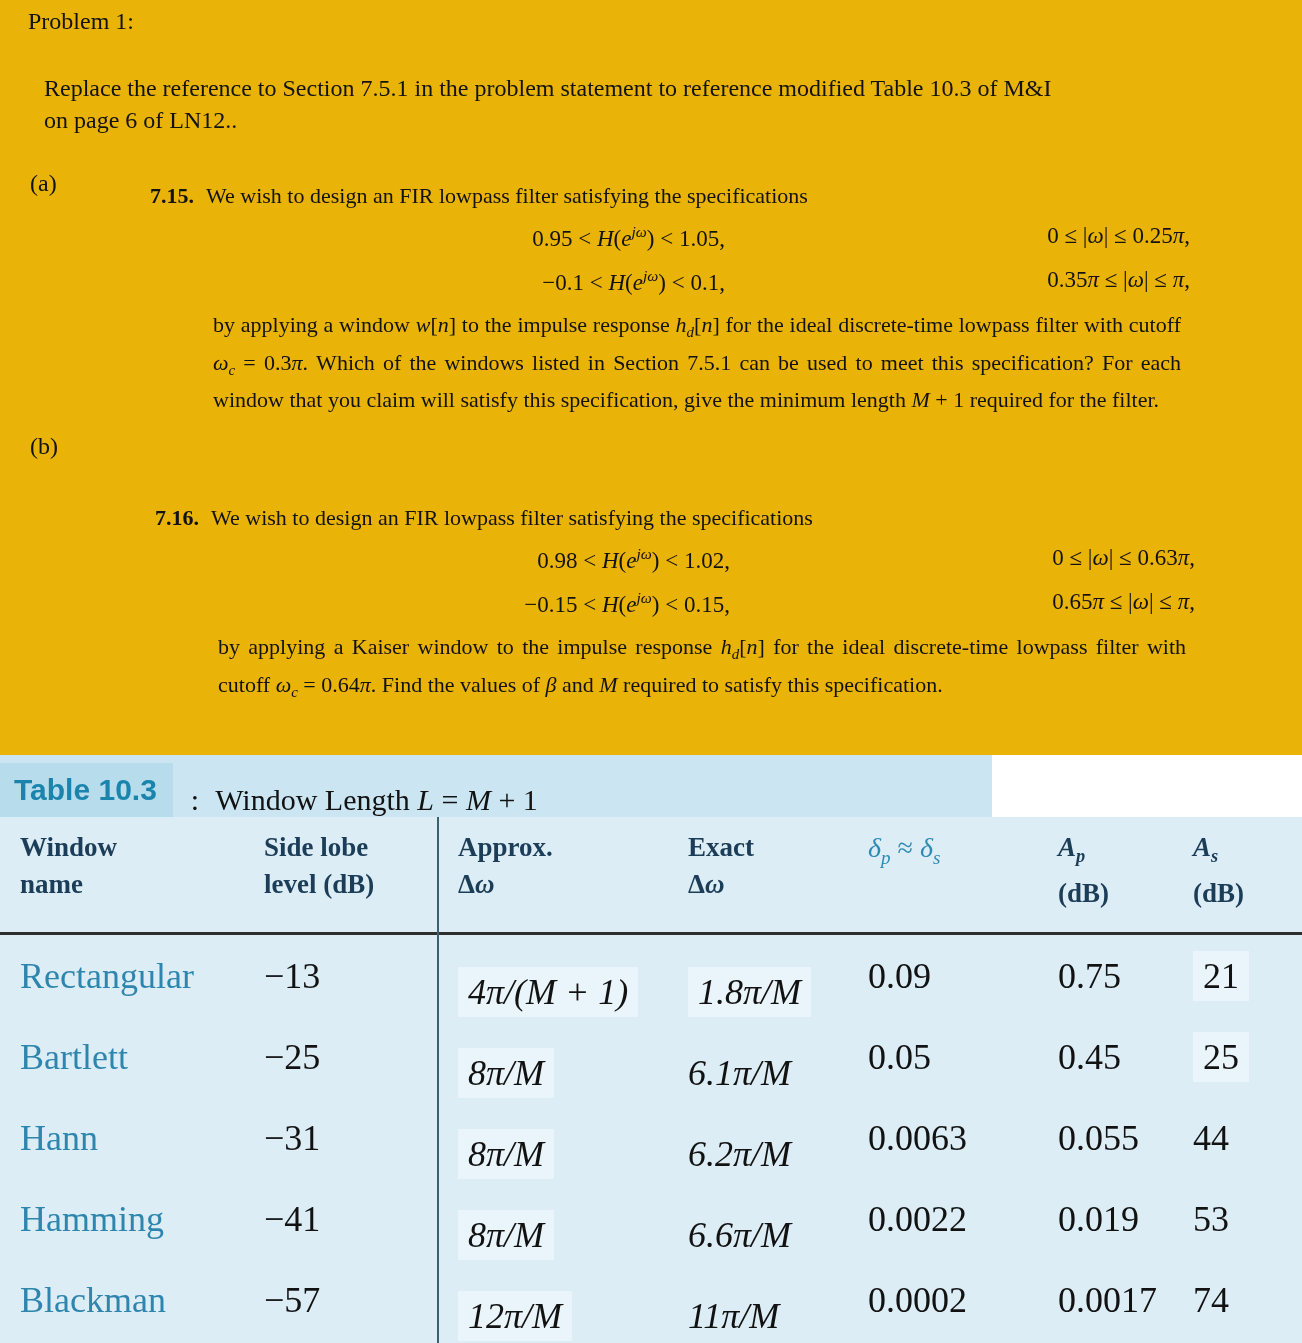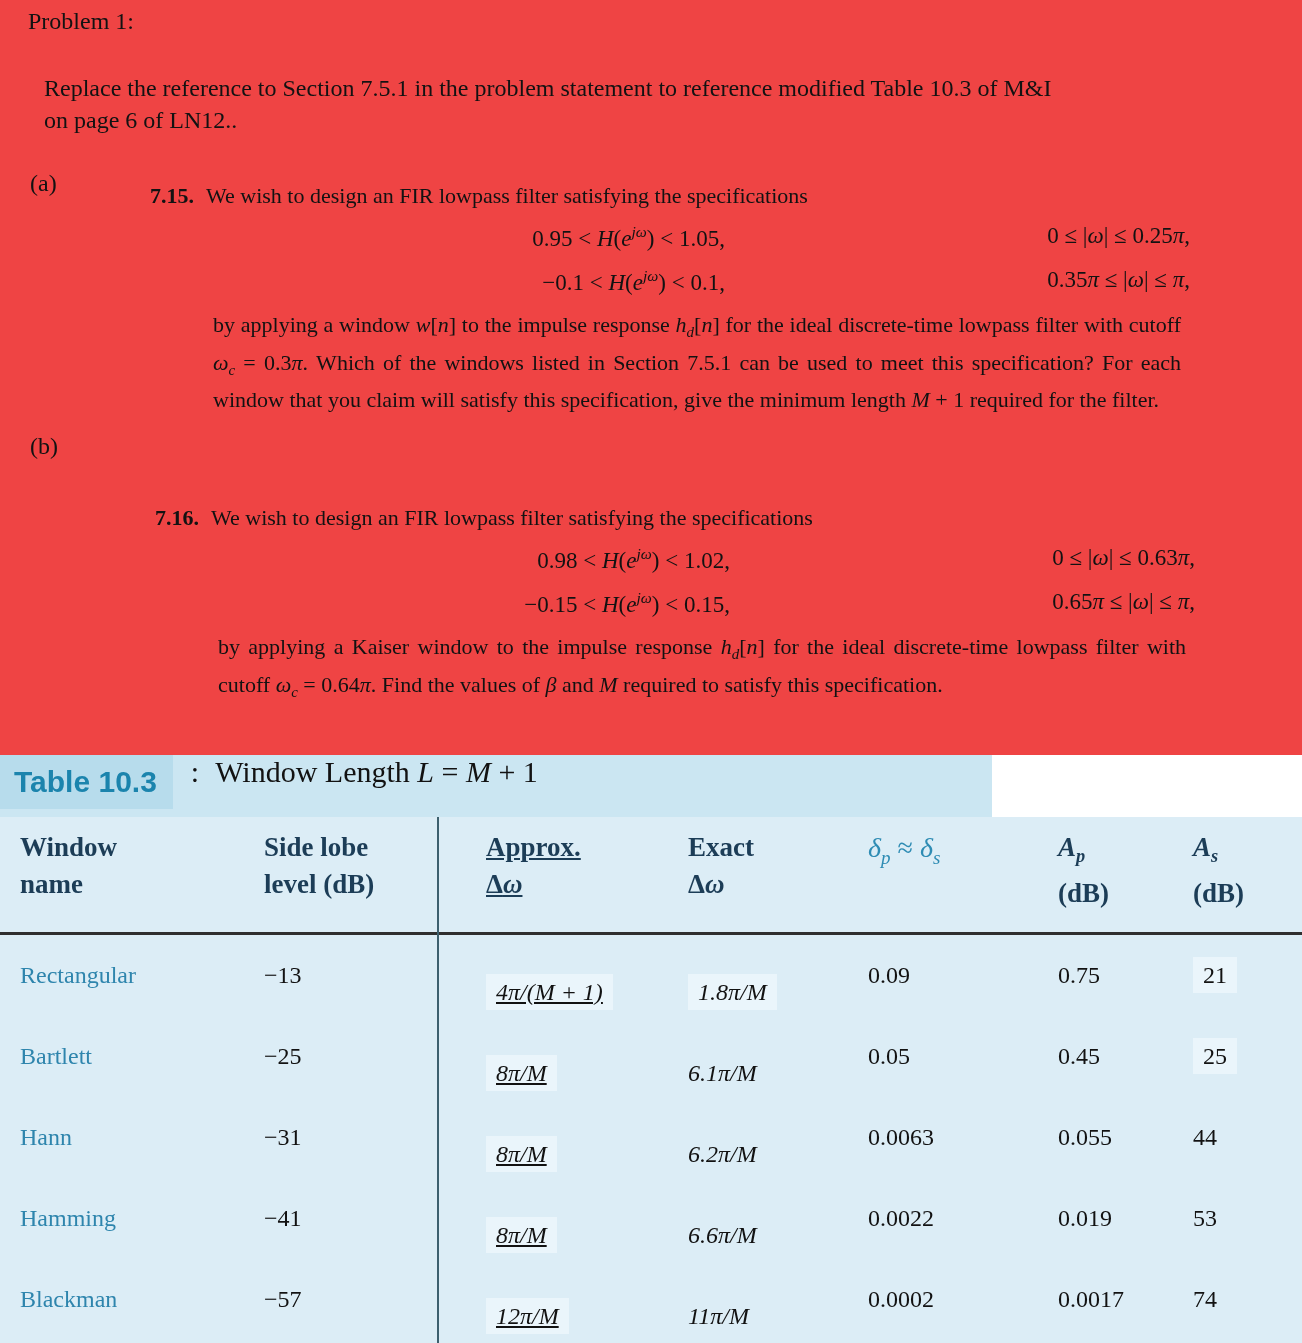--- a/index.html
+++ b/index.html
@@ -6,55 +6,55 @@
   body {
     width:1302px; height:1343px; background:#ffffff; overflow:hidden;
     font-family:"Liberation Serif", serif; color:#121212;
   }
   .page { position:relative; width:1302px; height:1343px; }
   .it { font-style:italic; }
   sup { font-size:0.68em; }
   sub { font-size:0.68em; }
 
   
-  .doc { position:absolute; top:0; left:0; width:1302px; height:947px; background:#ef4444;text-decoration:underline; }
+  .doc { position:absolute; top:0; left:0; width:1302px; height:947px; background:#eab308;text-decoration:underline; }
   .doc-title { position:absolute; top:8px; left:28px; font-size:24px; }
   .intro { position:absolute; top:72px; left:44px; width:1262px; font-size:24px; line-height:32px; }
   .part-label { position:absolute; left:30px; font-size:24px; }
   .label-a { top:170px; }
   .label-b { top:433px; }
   .problem { position:absolute; width:1040px; font-size:22px; }
   .block-715 { top:183px; left:150px; }
   .block-716 { top:505px; left:155px; }
   .p-num { font-weight:bold; margin-right:12px; }
   .eqs { margin-top:14px; font-size:23px; }
   .eq-row { display:flex; margin-bottom:15px;justify-content:space-between; }
   .eq-left { width:575px; text-align:right; }
   .eq-right { margin-left:30px; }
   .p-body { margin:6px 0 0 63px; width:968px; text-align:justify; line-height:30px; }
 
   
   .table-wrap { position:absolute; top:755px; left:0; width:1302px; height:588px; background:#ffffff; }
   .title-bar { position:relative; height:62px; background:#ffffff; }
   .title-bg { position:absolute; top:0; left:0; width:992px; height:62px; background:#cbe6f2;
-              display:flex; align-items:flex-start; border-bottom:1px solid #a8c9da;}
+              display:flex; align-items:flex-end; border-bottom:1px solid #a8c9da;}
   .title-chip { background:#b7dcec; color:#1b84ad; font-family:"Liberation Sans", sans-serif;
                 font-weight:bold; font-size:30px; padding:10px 16px 10px 14px; }
   .title-colon { font-size:30px; margin:0 16px 0 18px; }
   .title-text { font-size:30px; }
   .t-body { position:relative; background:#dcedf6; height:526px; }
   .t-grid { display:grid; grid-template-columns:242px 195px 206px 180px 190px 180px 1fr; }
   .t-head { height:115px; padding-top:12px; box-sizing:border-box;
             font-weight:bold; font-size:27px; line-height:37px; color:#1c3d57; }
   .hrule { height:3px; background:#2f2f2f; }
-  .t-row { height:81px; align-items:center; font-size:24px; }
+  .t-row { height:81px; align-items:center; font-size:36px; }
   .c { box-sizing:border-box; }
   .c1 { padding-left:20px; }
   .c2 { padding-left:22px; }
-  .c3 { padding-left:49px;text-decoration:underline; }
+  .c3 { padding-left:21px; }
   .c4 { padding-left:45px; }
   .c5 { padding-left:45px; }
   .c6 { padding-left:45px; }
   .c7 { padding-right:25px; }
   .name-cell { color:#2e85ad; }
   .math { font-style:italic;margin-top:33px; }
   .hdelta { color:#2e8cb4; font-weight:normal; font-size:28px; }
   .vline { position:absolute; left:437px; top:0px; bottom:0; width:2px; background:#3d606e; }
   .hl { background:#eaf5fb; padding:5px 10px; }
 </style>

